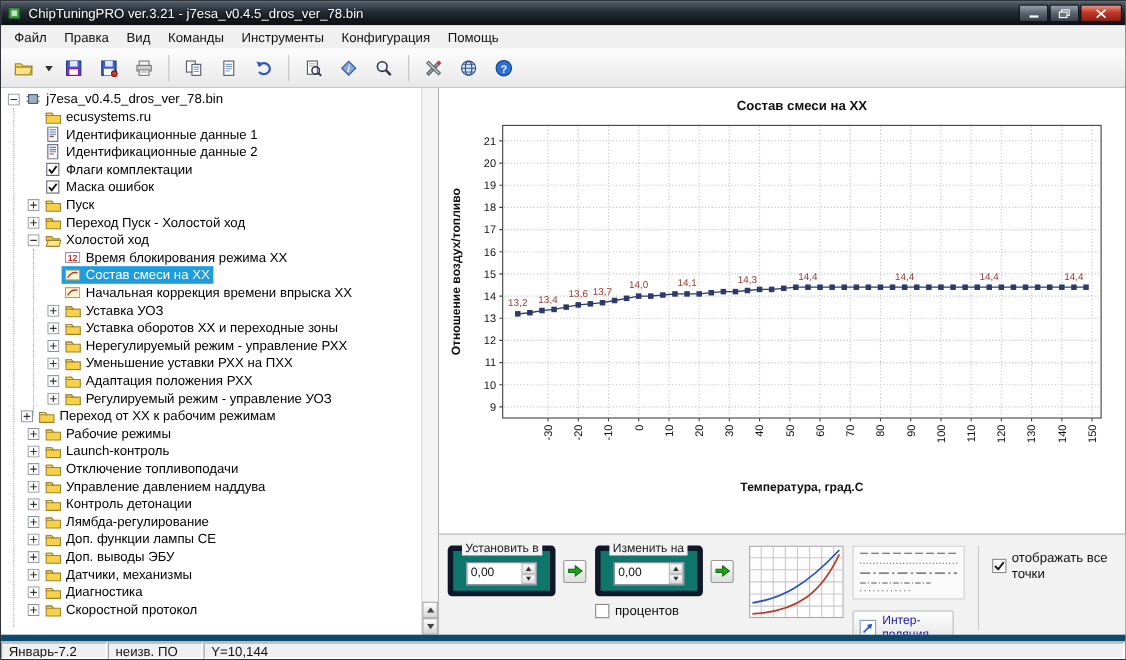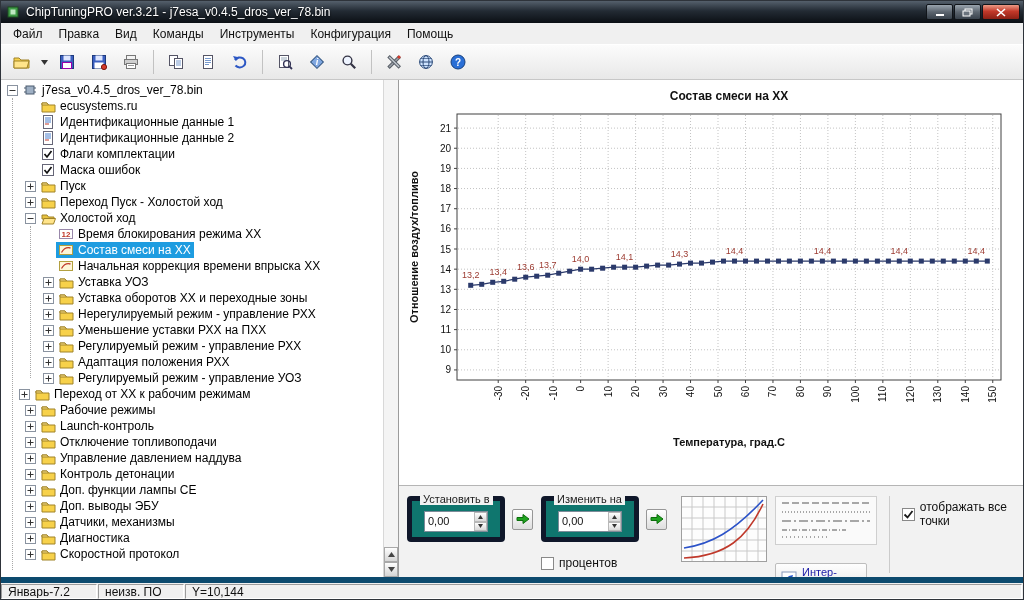--- a/index.html
+++ b/index.html
@@ -31,21 +31,21 @@
   .exp-spacer{width:13px;flex:none;}
   .ticon{width:15px;height:14px;flex:none;display:flex;align-items:center;}
   .guide{position:absolute;width:0;border-left:1px dotted #a8a8a8;z-index:0;}
   .tree-scroll{width:15px;flex:none;background:#f4f4f4;border-left:1px solid #d8d8d8;display:flex;flex-direction:column;justify-content:flex-end;}
   .scroll-btn{height:15px;flex:none;border:1px solid #a9a9a9;background:linear-gradient(#fefefe,#d6d6d6);display:flex;align-items:center;justify-content:center;}
   
   .right-panel{flex:1;display:flex;flex-direction:column;background:#fff;min-width:0;}
   .chart-wrap{flex:1;padding:4px 6px;min-height:0;}
   
   .controls{height:92px;flex:none;border-top:1px solid #b5b5b5;background:#f2f2f2;display:flex;align-items:flex-start;padding:10px 8px 4px;gap:8px;}
-  .ctl-col{display:flex;flex-direction:column;gap:14px;}
+  .ctl-col{display:flex;flex-direction:column;gap:6px;}
   .hrow{display:flex;align-items:center;}
   .groupbox{border:5px solid #0f172a;border-radius:4px;position:relative;padding:10px 12px 8px;height:46px;background:#0f766e;}
   .group-label{position:absolute;top:-8px;left:8px;background:#f2f2f2;padding:0 3px;font-size:11px;color:#222;}
   .spin{display:flex;border:1px solid #7d8b98;background:#fff;width:64px;height:21px;}
   .spin .val{flex:1;padding:3px 3px 0;font-size:11px;color:#111;}
   .spin .btns{width:13px;display:flex;flex-direction:column;}
   .spin .btns div{flex:1;background:linear-gradient(#fdfdfd,#d9d9d9);border:1px solid #b8b8b8;display:flex;align-items:center;justify-content:center;}
   .go-btn{width:21px;height:21px;border:1px solid #979797;border-radius:2px;background:linear-gradient(#ffffff,#dedede);display:flex;align-items:center;justify-content:center;margin-left:7px;}
   .checkbox{display:flex;align-items:center;gap:5px;font-size:12px;color:#111;}
   .cbox{width:13px;height:13px;flex:none;background:#fff;border:1px solid #898989;display:flex;align-items:center;justify-content:center;}
@@ -477,52 +477,36 @@
                 <line x1="2.5" y1="5.5" x2="8.5" y2="5.5" stroke="#333"></line>
                 <line x1="5.5" y1="2.5" x2="5.5" y2="8.5" stroke="#333"></line>
               </svg></span>
             <span class="content">
               <span class="ticon">
                 <svg width="15" height="13">
                   <path d="M1 3 h5 l1.5 2 H14 v7 H1 z" fill="#f7d14a" stroke="#a08328"></path>
                   <path d="M1 3 h5 l1.5 2 H1 z" fill="#ffe48a" stroke="#a08328"></path>
                 </svg>
               </span>
-              <span>Регулируемый режим - управление РХХ</span>
+              <span>Адаптация положения  РХХ</span>
             </span>
           </div>
           <div class="tree-row" style="padding-left: 42px;">
             <span class="expander"><svg width="11" height="11">
                 <rect x="0.5" y="0.5" width="10" height="10" fill="#fff" stroke="#8a93a0"></rect>
                 <line x1="2.5" y1="5.5" x2="8.5" y2="5.5" stroke="#333"></line>
                 <line x1="5.5" y1="2.5" x2="5.5" y2="8.5" stroke="#333"></line>
               </svg></span>
             <span class="content">
               <span class="ticon">
                 <svg width="15" height="13">
                   <path d="M1 3 h5 l1.5 2 H14 v7 H1 z" fill="#f7d14a" stroke="#a08328"></path>
                   <path d="M1 3 h5 l1.5 2 H1 z" fill="#ffe48a" stroke="#a08328"></path>
                 </svg>
               </span>
-              <span>Адаптация положения  РХХ</span>
-            </span>
-          </div>
-          <div class="tree-row" style="padding-left: 42px;">
-            <span class="expander"><svg width="11" height="11">
-                <rect x="0.5" y="0.5" width="10" height="10" fill="#fff" stroke="#8a93a0"></rect>
-                <line x1="2.5" y1="5.5" x2="8.5" y2="5.5" stroke="#333"></line>
-                <line x1="5.5" y1="2.5" x2="5.5" y2="8.5" stroke="#333"></line>
-              </svg></span>
-            <span class="content">
-              <span class="ticon">
-                <svg width="15" height="13">
-                  <path d="M1 3 h5 l1.5 2 H14 v7 H1 z" fill="#f7d14a" stroke="#a08328"></path>
-                  <path d="M1 3 h5 l1.5 2 H1 z" fill="#ffe48a" stroke="#a08328"></path>
-                </svg>
-              </span>
               <span>Регулируемый режим - управление УОЗ</span>
             </span>
           </div>
           <div class="tree-row" style="padding-left: 18px;">
             <span class="expander"><svg width="11" height="11">
                 <rect x="0.5" y="0.5" width="10" height="10" fill="#fff" stroke="#8a93a0"></rect>
                 <line x1="2.5" y1="5.5" x2="8.5" y2="5.5" stroke="#333"></line>
                 <line x1="5.5" y1="2.5" x2="5.5" y2="8.5" stroke="#333"></line>
               </svg></span>
             <span class="content">
@@ -606,20 +590,36 @@
                 <line x1="5.5" y1="2.5" x2="5.5" y2="8.5" stroke="#333"></line>
               </svg></span>
             <span class="content">
               <span class="ticon">
                 <svg width="15" height="13">
                   <path d="M1 3 h5 l1.5 2 H14 v7 H1 z" fill="#f7d14a" stroke="#a08328"></path>
                   <path d="M1 3 h5 l1.5 2 H1 z" fill="#ffe48a" stroke="#a08328"></path>
                 </svg>
               </span>
               <span>Контроль детонации</span>
+            </span>
+          </div>
+          <div class="tree-row" style="padding-left: 24px;">
+            <span class="expander"><svg width="11" height="11">
+                <rect x="0.5" y="0.5" width="10" height="10" fill="#fff" stroke="#8a93a0"></rect>
+                <line x1="2.5" y1="5.5" x2="8.5" y2="5.5" stroke="#333"></line>
+                <line x1="5.5" y1="2.5" x2="5.5" y2="8.5" stroke="#333"></line>
+              </svg></span>
+            <span class="content">
+              <span class="ticon">
+                <svg width="15" height="13">
+                  <path d="M1 3 h5 l1.5 2 H14 v7 H1 z" fill="#f7d14a" stroke="#a08328"></path>
+                  <path d="M1 3 h5 l1.5 2 H1 z" fill="#ffe48a" stroke="#a08328"></path>
+                </svg>
+              </span>
+              <span>Лямбда-регулирование</span>
             </span>
           </div>
           <div class="tree-row" style="padding-left: 24px;">
             <span class="expander"><svg width="11" height="11">
                 <rect x="0.5" y="0.5" width="10" height="10" fill="#fff" stroke="#8a93a0"></rect>
                 <line x1="2.5" y1="5.5" x2="8.5" y2="5.5" stroke="#333"></line>
                 <line x1="5.5" y1="2.5" x2="5.5" y2="8.5" stroke="#333"></line>
               </svg></span>
             <span class="content">
               <span class="ticon">

